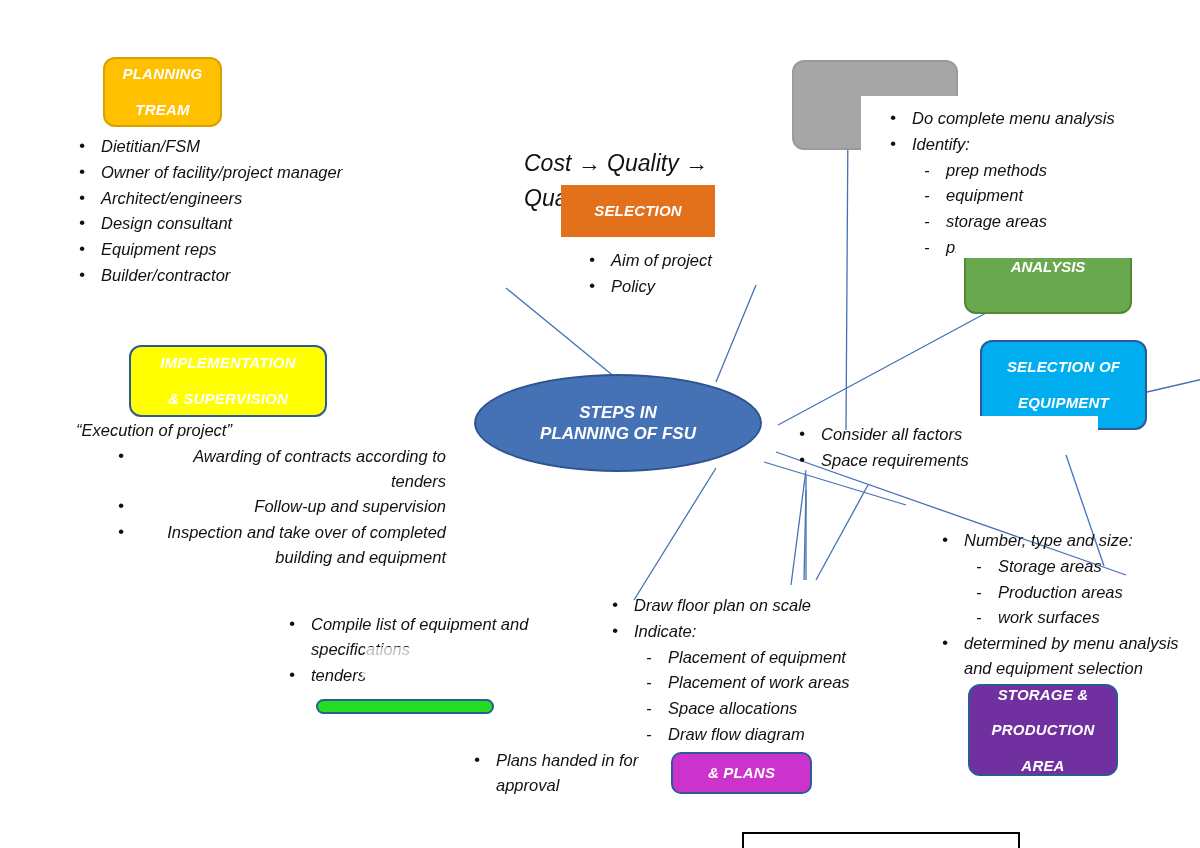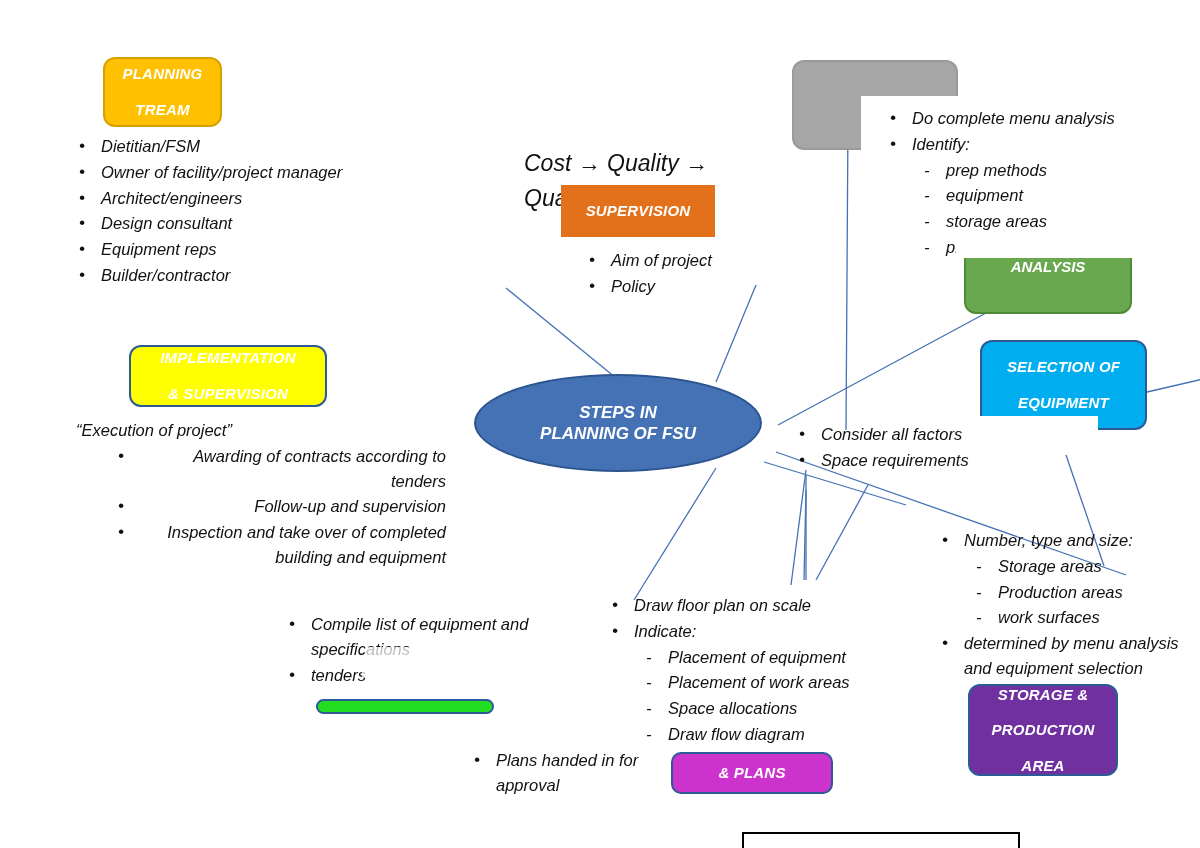--- a/index.html
+++ b/index.html
@@ -85,42 +85,42 @@
     <ul class="b1">
       <li>Dietitian/FSM</li>
       <li>Owner of facility/project manager</li>
       <li>Architect/engineers</li>
       <li>Design consultant</li>
       <li>Equipment reps</li>
       <li>Builder/contractor</li>
     </ul>
   </div>
 
-  <div class="node" style="left:113px;top:345px;width:198px;height:62px;background:#FFFF00;border-color:#2d5a96;font-size:15px;">
+  <div class="node" style="left:113px;top:345px;width:198px;height:72px;background:#FFFF00;border-color:#2d5a96;font-size:15px;">
     <span>
       <span>IMPLEMENTATION</span><br>
       <span>&amp; SUPERVISION</span>
     </span>
   </div>
 
   <div class="txt" style="left:60px;top:418px;width:370px;">
     <div class="plain">“Execution of project”</div>
     <ul class="b1" style="margin-left:34px;text-align:right;">
       <li>Awarding of contracts according to tenders</li>
       <li>Follow-up and supervision</li>
       <li>Inspection and take over of completed building and equipment</li>
     </ul>
   </div>
 
   <div class="txt" style="left:508px;top:146px;width:260px;font-size:23px;">
     <span>Cost → Quality → Quantity</span>
   </div>
 
   <div class="node sharp" style="left:545px;top:185px;width:154px;height:52px;background:#E3701A;font-size:15px;">
-    <span>SUPERVISION</span>
+    <span>SELECTION</span>
   </div>
 
   <div class="txt" style="left:565px;top:248px;width:250px;">
     <ul class="b1">
       <li>Aim of project</li>
       <li>Policy</li>
     </ul>
   </div>
 
   <div class="node" style="left:776px;top:60px;width:166px;height:90px;background:#A6A6A6;border-color:#9a9a9a;font-size:15px;align-items:center;justify-content:center;">
@@ -214,21 +214,21 @@
       </li>
     </ul>
   </div>
 
   <div class="txt" style="left:450px;top:748px;width:210px;">
     <ul class="b1">
       <li>Plans handed in for approval</li>
     </ul>
   </div>
 
-  <div class="node flat" style="left:655px;top:752px;width:162px;height:42px;background:#CC33CC;border-color:#2d5a96;font-size:15px;">
+  <div class="node flat" style="left:655px;top:752px;width:141px;height:42px;background:#CC33CC;border-color:#2d5a96;font-size:15px;">
     <span>&amp; PLANS</span>
   </div>
 
   <div class="emptybox" style="left:726px;top:832px;width:278px;height:40px;"></div>
 
   <div class="ellipse" style="left:458px;top:374px;width:288px;height:98px;">
     <span>
       <span>STEPS IN</span><br>
       <span>PLANNING OF FSU</span>
     </span>

